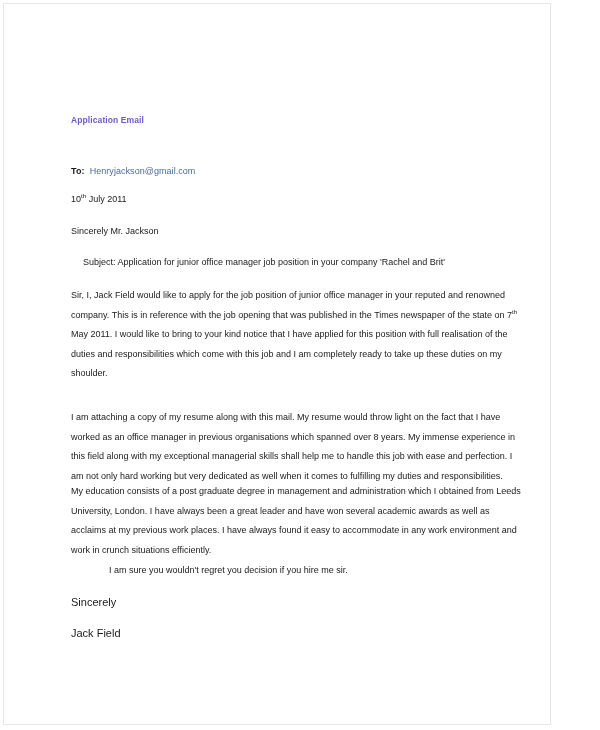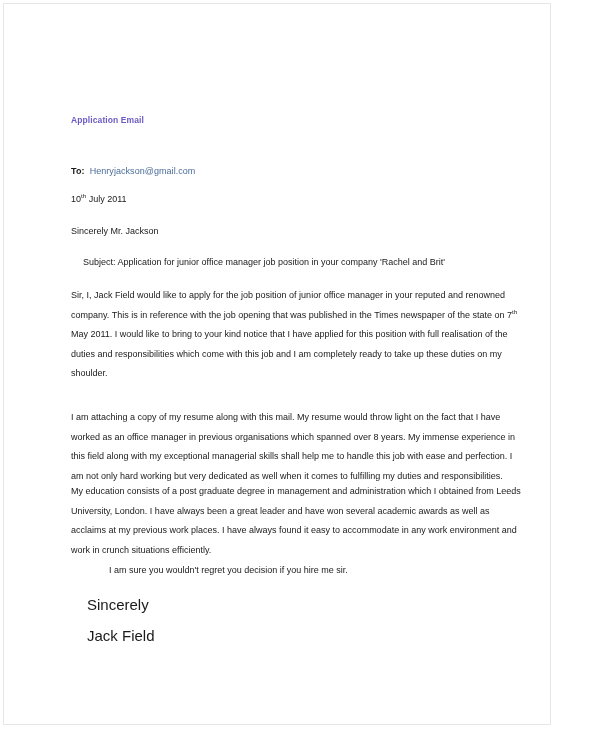--- a/index.html
+++ b/index.html
@@ -92,22 +92,22 @@
     color: #1a1a1a;
     line-height: 19.6px;
     text-align: left;
   }
   .para-1 { top: 282px; }
   .para-2 { top: 356px; margin-top: 48px; }
   .para-3 { top: 478px; }
   .para-4 { top: 557px; margin-left: 38px; }
   .closing {
     position: absolute;
-    left: 16px;
-    font-size: 15px;
+    left: 0;
+    font-size: 11px;
     color: #1a1a1a;
     white-space: nowrap;
   }
   .closing-1 { top: 592px; }
   .closing-2 { top: 623px; }
   sup {
     font-size: 6.2px;
     vertical-align: super;
     line-height: 0;
   }

